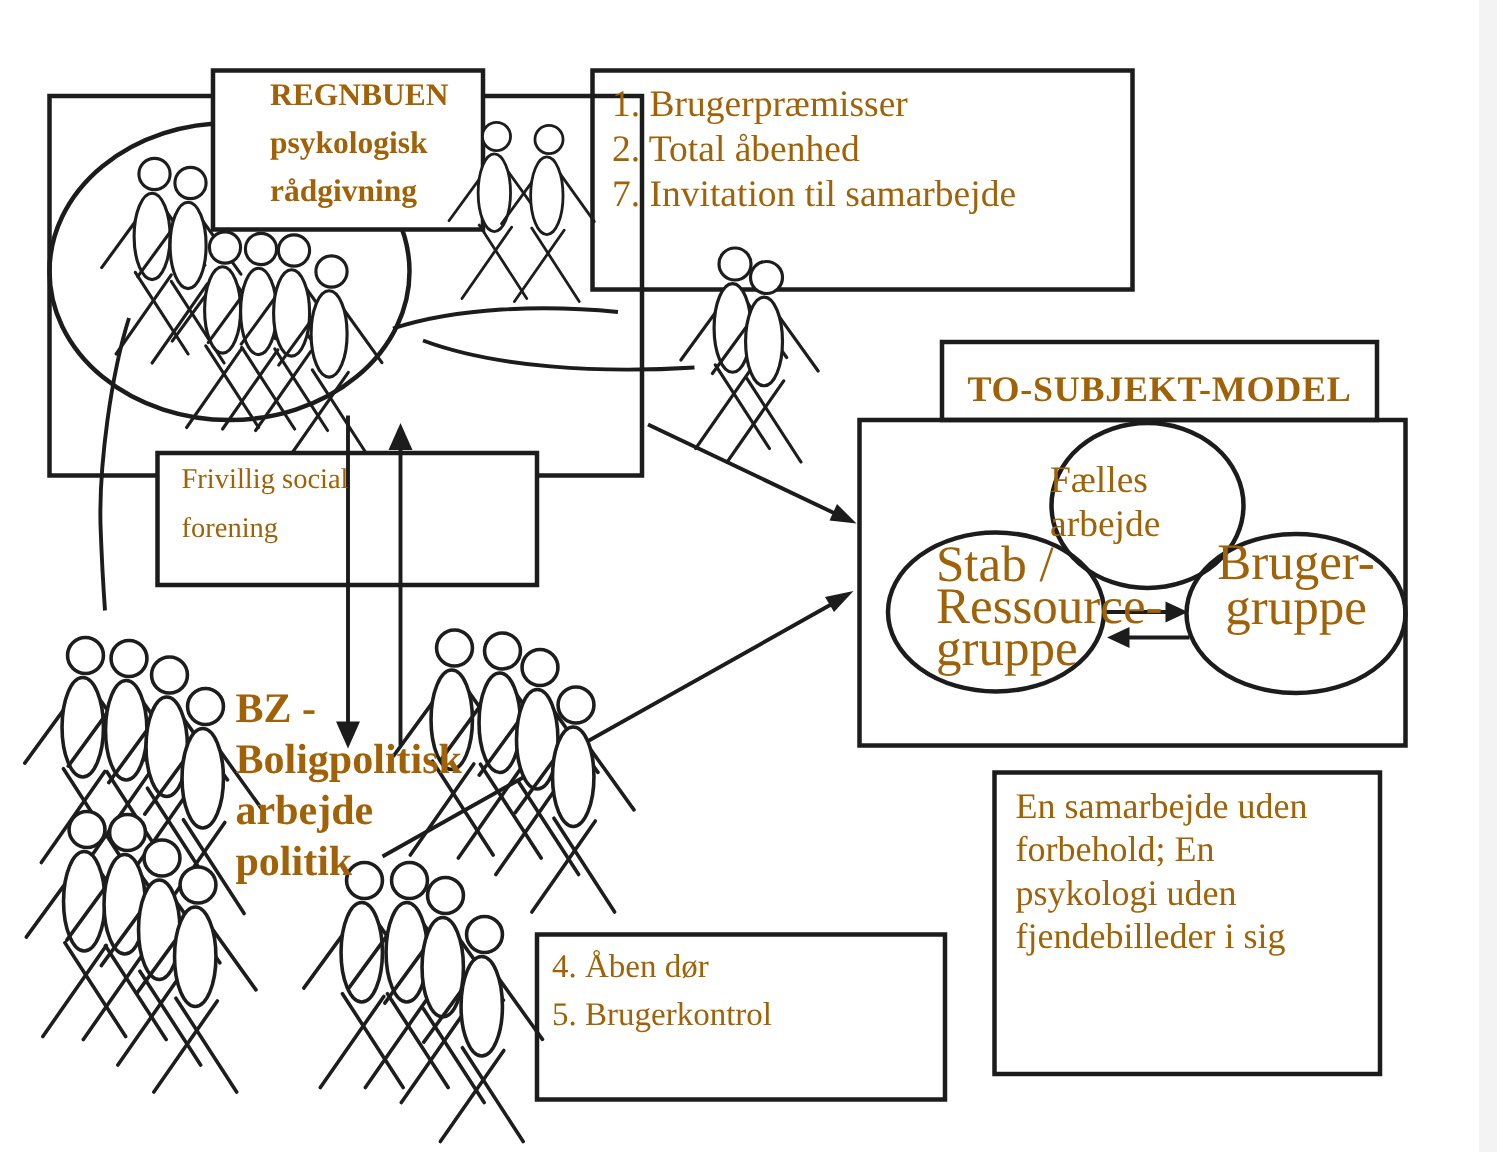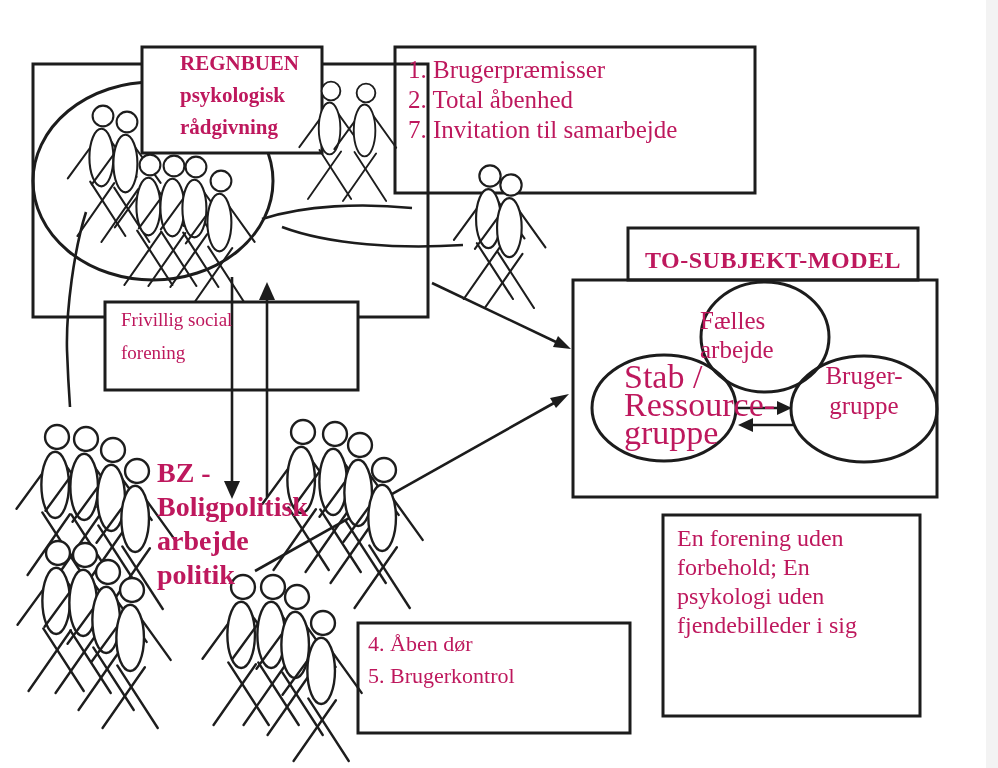--- a/index.html
+++ b/index.html
@@ -7,28 +7,28 @@
     position:relative;width:998px;height:768px;background:#ffffff;
     overflow:hidden;font-family:"Liberation Serif",serif;color:#1b1b1b;
   }
   .stage svg{position:absolute;left:0;top:0;}
   .box{fill:none;stroke:#1c1c1c;stroke-width:3;}
   .boxf{fill:#ffffff;stroke:#1c1c1c;stroke-width:3;}
   .ln{stroke:#1c1c1c;stroke-width:2.6;fill:none;}
   .ah{fill:#1c1c1c;stroke:none;}
   .stk{stroke:#1d1d1d;stroke-width:2.6;fill:none;stroke-linecap:round;}
   .fw{fill:#ffffff;}
-  .txt{position:absolute;white-space:nowrap;color:#be185d;}
+  .txt{position:absolute;white-space:nowrap;color:#a16207;}
   .regnbuen{left:180px;top:47px;font-size:21px;line-height:32px;font-weight:bold;}
   .principles{left:408px;top:55px;font-size:25px;line-height:30px;}
   .model-title{left:628px;top:228px;width:290px;height:64px;display:flex;
     align-items:center;justify-content:center;font-size:24px;font-weight:bold;letter-spacing:.5px;}
   .faelles{left:700px;top:306px;width:130px;text-align:left;font-size:25px;line-height:29px;}
   .stab{left:624px;top:363px;font-size:34px;line-height:28px;}
-  .bruger{left:790px;top:361px;width:148px;text-align:center;font-size:25px;line-height:30px;}
+  .bruger{left:790px;top:361px;width:148px;text-align:center;font-size:34px;line-height:30px;}
   .udvikling{left:677px;top:524px;font-size:24px;line-height:29px;}
   .frivillig{left:121px;top:303px;font-size:19px;line-height:33px;}
   .door{left:368px;top:628px;font-size:22px;line-height:32px;}
   .bz{left:157px;top:456px;font-size:28px;line-height:34px;font-weight:bold;}
 </style>
 </head>
 <body>
 
 <div class="stage">
 
@@ -327,21 +327,21 @@
     <div>Ressource-</div>
     <div>gruppe</div>
   </div>
 
   <div class="txt bruger">
     <div>Bruger-</div>
     <div>gruppe</div>
   </div>
 
   <div class="txt udvikling">
-    <div>En forening uden</div>
+    <div>En samarbejde uden</div>
     <div>forbehold; En</div>
     <div>psykologi uden</div>
     <div>fjendebilleder i sig</div>
   </div>
 
   <div class="txt frivillig">
     <div>Frivillig social</div>
     <div>forening</div>
   </div>
 

